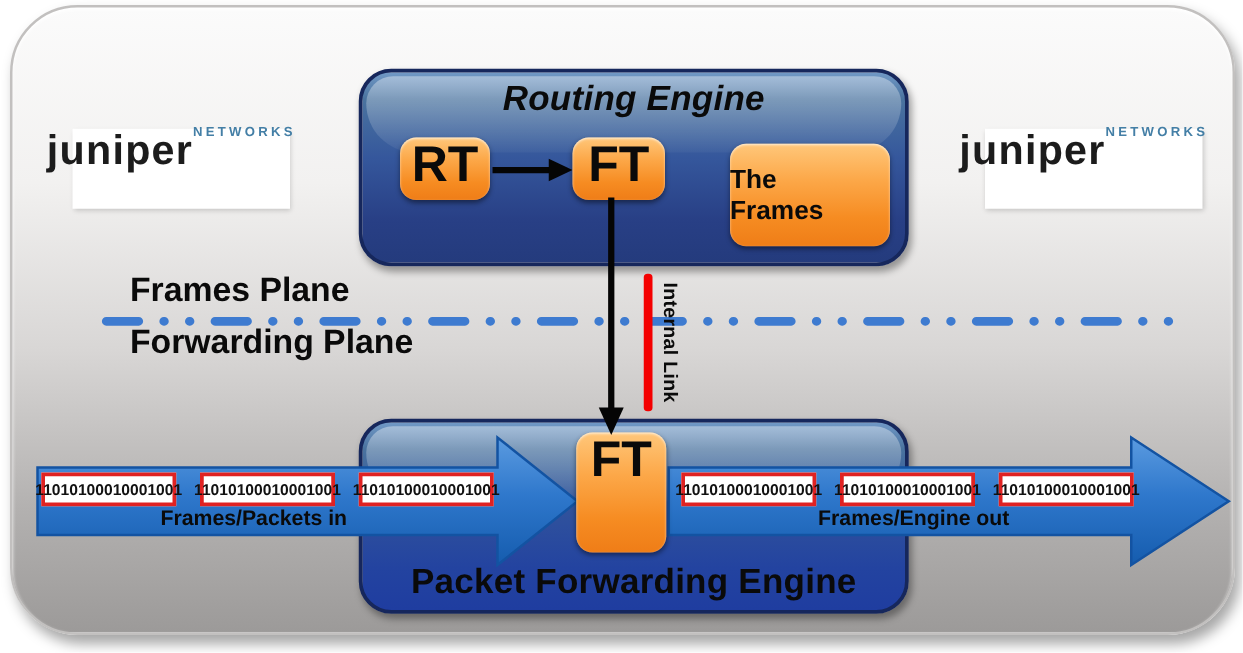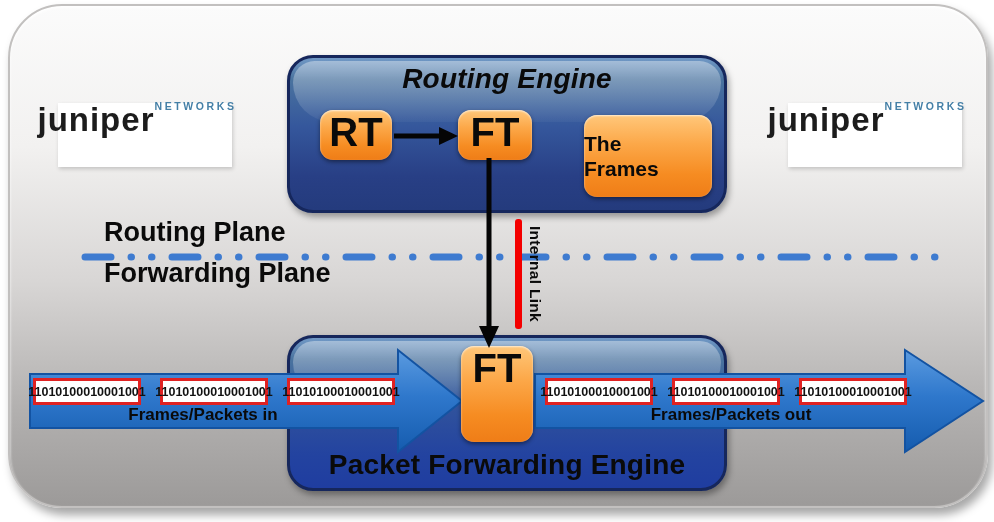--- a/index.html
+++ b/index.html
@@ -91,21 +91,21 @@
 
 <div class="abs logo" style="left:58px;top:103px;">
   <div class="logo-name">Juniper</div>
   <div class="logo-sub">NETWORKS</div>
 </div>
 <div class="abs logo" style="left:788px;top:103px;">
   <div class="logo-name">Juniper</div>
   <div class="logo-sub">NETWORKS</div>
 </div>
 
-<div class="abs plane-label" style="left:104px;top:217px;">Routing Plane</div>
+<div class="abs plane-label" style="left:104px;top:217px;">Frames Plane</div>
 <div class="abs plane-label" style="left:104px;top:258px;">Forwarding Plane</div>
 <svg class="z3" style="left:0;top:250px;" width="994" height="14" viewBox="0 0 994 14">
   <line x1="85" y1="7" x2="943" y2="7" stroke="#3e7bd0" stroke-width="7" stroke-linecap="round" stroke-dasharray="26 20 0.5 20 0.5 20"></line>
 </svg>
 
 <svg class="z8" style="left:478px;top:158px;" width="24" height="192" viewBox="0 0 24 192">
   <line x1="11" y1="0" x2="11" y2="170" stroke="#050505" stroke-width="5"></line>
   <polygon points="1,168 21,168 11,190" fill="#050505"></polygon>
 </svg>
 <div class="abs redline" style="left:515px;top:219px;"></div>
@@ -128,17 +128,17 @@
 </svg>
 
 <div class="abs bin" style="left:33px;top:378px;">11010100010001001</div>
 <div class="abs bin" style="left:160px;top:378px;">11010100010001001</div>
 <div class="abs bin" style="left:287px;top:378px;">11010100010001001</div>
 <div class="abs flow-label" style="left:17px;top:405px;">Frames/Packets in</div>
 
 <div class="abs bin" style="left:545px;top:378px;">11010100010001001</div>
 <div class="abs bin" style="left:672px;top:378px;">11010100010001001</div>
 <div class="abs bin" style="left:799px;top:378px;">11010100010001001</div>
-<div class="abs flow-label" style="left:545px;top:405px;">Frames/Packets out</div>
+<div class="abs flow-label" style="left:545px;top:405px;">Frames/Engine out</div>
 
 <div class="abs chip" style="left:461px;top:346px;width:72px;height:96px;font-size:40px;">
   <span>FT</span>
 </div>
 
 </body></html>

